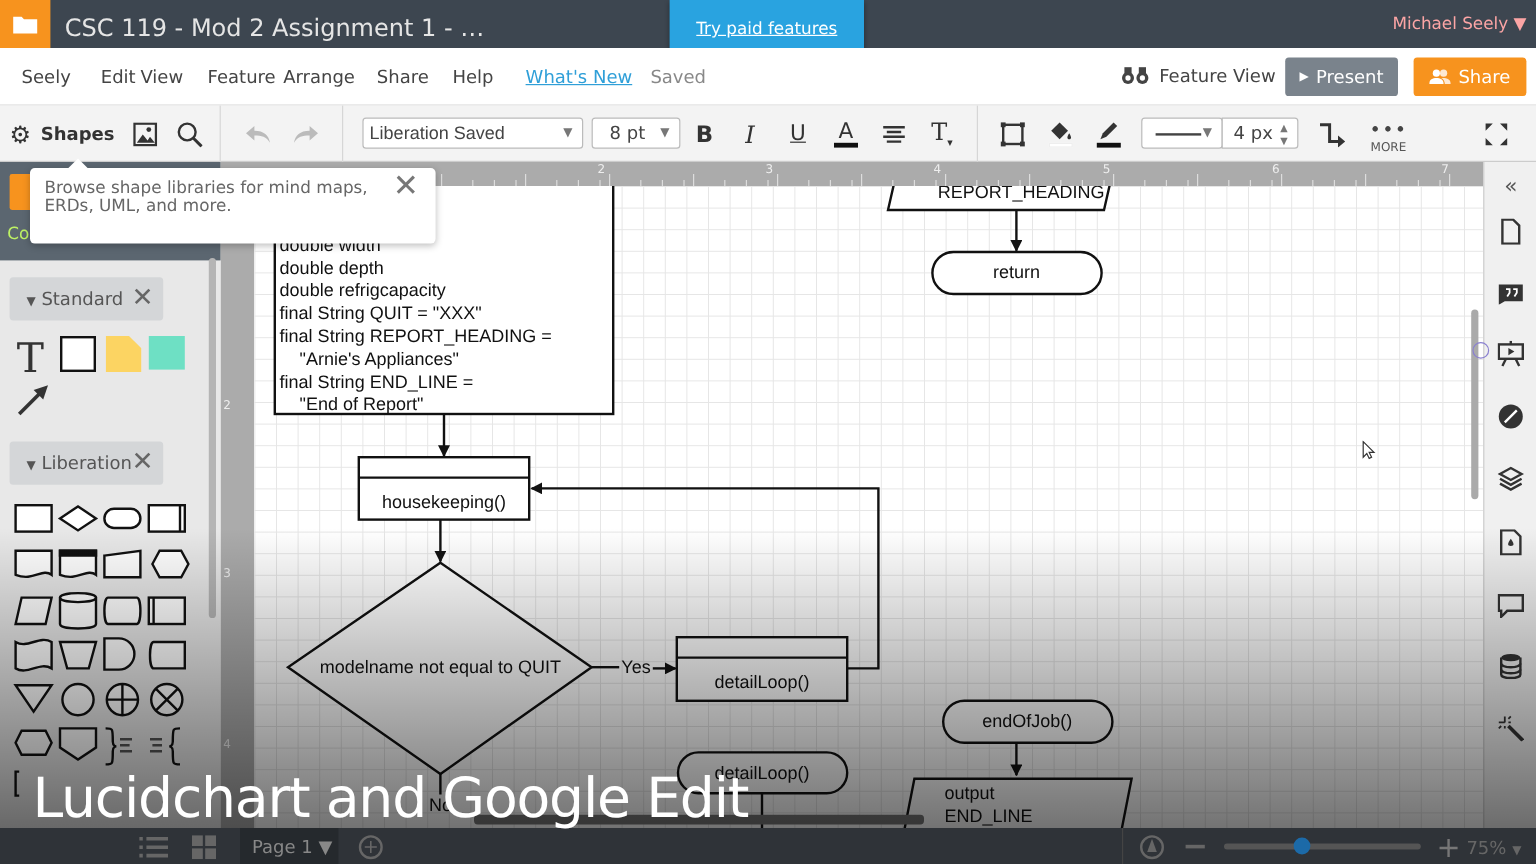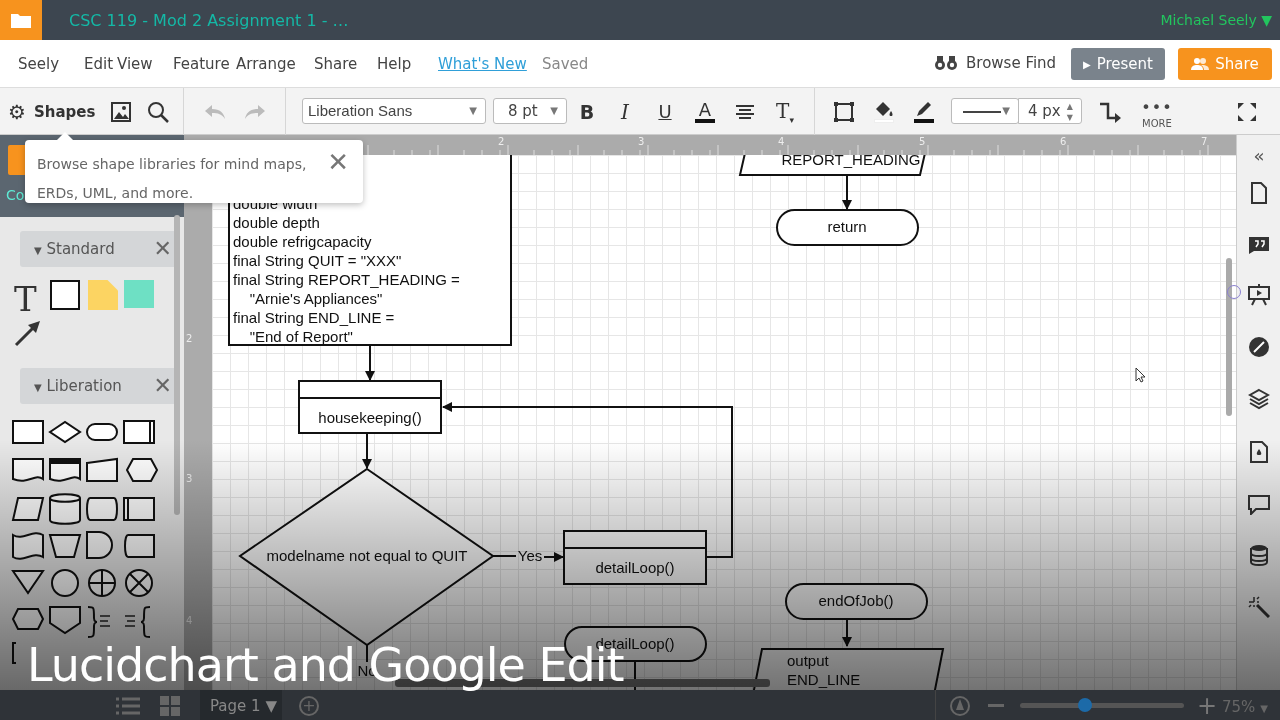--- a/index.html
+++ b/index.html
@@ -1,43 +1,43 @@
 <!DOCTYPE html>
 <html><head>
 <meta charset="utf-8">
 <style>
 *{box-sizing:border-box;margin:0;padding:0}
 body{width:1280px;height:720px;overflow:hidden;font-family:"DejaVu Sans",sans-serif;background:#fff;position:relative;color:#333}
 .titlebar{position:absolute;left:0;top:0;width:1280px;height:40px;background:#3d4650;color:#fff}
 .folder-btn{position:absolute;left:0;top:0;width:42px;height:40px;background:#f7931e;display:flex;align-items:center;justify-content:center}
-.doc-title{position:absolute;left:69px;top:11px;font-size:16px;color:#14b8a6}
+.doc-title{position:absolute;left:54px;top:11px;font-size:20px;color:#e5e5e5}
 .paid{position:absolute;left:558px;top:0;width:162px;height:44px;background:#29a3e0;color:#fff;font-size:14px;text-align:center;line-height:48px;text-decoration:underline;box-shadow:0 2px 4px rgba(0,0,0,.3);border-radius:0 0 3px 3px}
-.user{position:absolute;right:8px;top:12px;font-size:14px;color:#22c55e}
+.user{position:absolute;right:8px;top:12px;font-size:14px;color:#fca5a5}
 .menubar{position:absolute;left:0;top:40px;width:1280px;height:48px;background:#fff;border-bottom:1px solid #ddd}
 .menu-item{position:absolute;top:15px;font-size:15px;color:#444}
 .whatsnew{color:#2f9fd8;text-decoration:underline}
 .saved{color:#888}
 .ff{position:absolute;left:934px;top:14px;font-size:15px;color:#444;display:flex;gap:8px;align-items:center}
 .present{position:absolute;left:1071px;top:48px;width:94px;height:32px;background:#7a838c;color:#fff;border-radius:3px;font-size:15px;display:flex;align-items:center;justify-content:center;gap:6px}
 .share{position:absolute;left:1178px;top:48px;width:94px;height:32px;background:#f7931e;color:#fff;border-radius:3px;font-size:15px;display:flex;align-items:center;justify-content:center;gap:6px}
 .toolbar{position:absolute;left:0;top:88px;width:1280px;height:47px;background:#f3f3f3;border-bottom:1px solid #ccc}
 .tb{position:absolute;top:0;height:47px;display:flex;align-items:center;justify-content:center}
 .sep{position:absolute;top:0;width:1px;height:47px;background:#d6d6d6}
 .select{position:absolute;top:10px;height:26px;border:1px solid #bbb;border-radius:3px;background:#fff;font-size:15px;color:#444;padding-left:5px;line-height:24px}
 .select .arr{position:absolute;right:8px;top:0;font-size:10px;color:#777}
 .more-label{font-size:10px;color:#555;position:absolute;top:30px}
 .sidebar{position:absolute;left:0;top:135px;width:184px;height:555px;background:#e8e8e8;overflow:hidden}
 .sb-top{position:absolute;left:0;top:0;width:184px;height:82px;background:#5b6670}
 .orange-btn{position:absolute;left:8px;top:10px;width:26px;height:30px;background:#f7931e;border-radius:2px}
-.co{position:absolute;left:6px;top:52px;color:#5eead4;font-size:14px}
-.lib-head{position:absolute;left:20px;width:160px;height:36px;background:#d4d6d8;border-radius:3px;font-size:15px;color:#555}
+.co{position:absolute;left:6px;top:52px;color:#bef264;font-size:14px}
+.lib-head{position:absolute;left:8px;width:128px;height:36px;background:#d4d6d8;border-radius:3px;font-size:15px;color:#555}
 .lib-head .t{position:absolute;left:14px;top:9px}
 .lib-head .x{position:absolute;right:8px;top:5px;font-size:22px;color:#666}
 .shape{position:absolute}
-.tooltip{position:absolute;left:25px;top:140px;width:338px;height:63px;background:#fff;border-radius:4px;box-shadow:0 2px 6px rgba(0,0,0,.25);font-size:14px;color:#666;padding:10px 12px;line-height:29px}
+.tooltip{position:absolute;left:25px;top:140px;width:338px;height:63px;background:#fff;border-radius:4px;box-shadow:0 2px 6px rgba(0,0,0,.25);font-size:14px;color:#666;padding:10px 12px;line-height:15px}
 .tooltip .close{position:absolute;right:14px;top:8px;font-size:26px;color:#777}
 .tooltip:before{content:"";position:absolute;left:32px;top:-8px;border-left:8px solid transparent;border-right:8px solid transparent;border-bottom:8px solid #fff}
 .ruler-top{position:absolute;left:184px;top:135px;width:1052px;height:20px;background:#ababab}
 .ruler-left{position:absolute;left:184px;top:155px;width:28px;height:535px;background:#ababab}
 .canvas{position:absolute;left:212px;top:155px;width:1024px;height:535px;background-color:#fff;background-image:linear-gradient(#e6e6e6 1px,transparent 1px),linear-gradient(90deg,#e6e6e6 1px,transparent 1px);background-size:18px 18px;overflow:hidden}
 .rightbar{position:absolute;left:1236px;top:135px;width:44px;height:555px;background:#f0f0f0;border-left:1px solid #ccc}
 .rb-icon{position:absolute;left:10px;width:24px;height:24px;display:flex;align-items:center;justify-content:center}
 .vscroll{position:absolute;left:1226px;top:258px;width:6px;height:158px;background:#aaa;border-radius:3px}
 .bottombar{position:absolute;left:0;top:690px;width:1280px;height:30px;background:#2f3338}
 .page-tab{position:absolute;left:200px;top:0;width:82px;height:30px;background:#25292d;color:#888;font-size:15px;line-height:32px;padding-left:10px}
@@ -49,20 +49,21 @@
 </head>
 <body>
 
 <div class="titlebar">
   <div class="folder-btn">
     <svg width="22" height="18" viewBox="0 0 22 18">
         <path d="M1 3h7l2 2h11v12H1z" fill="#fff"></path>
       </svg>
   </div>
   <div class="doc-title">CSC 119 - Mod 2 Assignment 1 - …</div>
+  <div class="paid">Try paid features</div>
   <div class="user">Michael Seely ▼</div>
 </div>
 
 <div class="menubar">
   <span class="menu-item" style="left:18px">Seely</span>
   <span class="menu-item" style="left:84px">Edit</span>
   <span class="menu-item" style="left:117px">View</span>
   <span class="menu-item" style="left:173px">Feature</span>
   <span class="menu-item" style="left:236px">Arrange</span>
   <span class="menu-item" style="left:314px">Share</span>
@@ -71,21 +72,21 @@
   <span class="menu-item saved" style="left:542px">Saved</span>
   <div class="ff">
     <svg width="24" height="16" viewBox="0 0 24 16">
         <circle cx="6" cy="10" r="5" fill="#444"></circle>
         <circle cx="18" cy="10" r="5" fill="#444"></circle>
         <rect x="3" y="1" width="6" height="7" fill="#444"></rect>
         <rect x="15" y="1" width="6" height="7" fill="#444"></rect>
         <circle cx="6" cy="10" r="2.2" fill="#fff"></circle>
         <circle cx="18" cy="10" r="2.2" fill="#fff"></circle>
       </svg>
-    <span>Browse Find</span>
+    <span>Feature View</span>
   </div>
 </div>
 <div class="present">
   <span style="font-size:10px">▶</span>
   <span>Present</span>
 </div>
 <div class="share">
   <svg width="18" height="14" viewBox="0 0 18 14">
       <circle cx="6" cy="4" r="3" fill="#fff"></circle>
       <path d="M0 13c0-4 3-5 6-5s6 1 6 5z" fill="#fff"></path>
@@ -119,21 +120,21 @@
         <path d="M8 1L1 7l7 6V9c6 0 10 1 13 6-1-6-5-10-13-10z" fill="#bbb"></path>
       </svg>
   </div>
   <div class="tb" style="left:243px;width:24px">
     <svg width="22" height="16" viewBox="0 0 22 16">
         <path d="M14 1l7 6-7 6V9C8 9 4 10 1 15 2 9 6 5 14 5z" fill="#bbb"></path>
       </svg>
   </div>
   <div class="sep" style="left:285px"></div>
   <div class="select" style="left:302px;width:184px">
-    <span style="font-family:'Liberation Sans',sans-serif">Liberation Sans</span>
+    <span style="font-family:'Liberation Sans',sans-serif">Liberation Saved</span>
     <span class="arr">▼</span>
   </div>
   <div class="select" style="left:493px;width:74px;text-align:left;padding-left:14px">
     <span>8 pt</span>
     <span class="arr">▼</span>
   </div>
   <div class="tb" style="left:577px;width:20px;font-weight:bold;font-size:19px">
       <span>B</span>
     </div>
   <div class="tb" style="left:615px;width:20px;font-style:italic;font-size:20px;font-family:'DejaVu Serif',serif">

